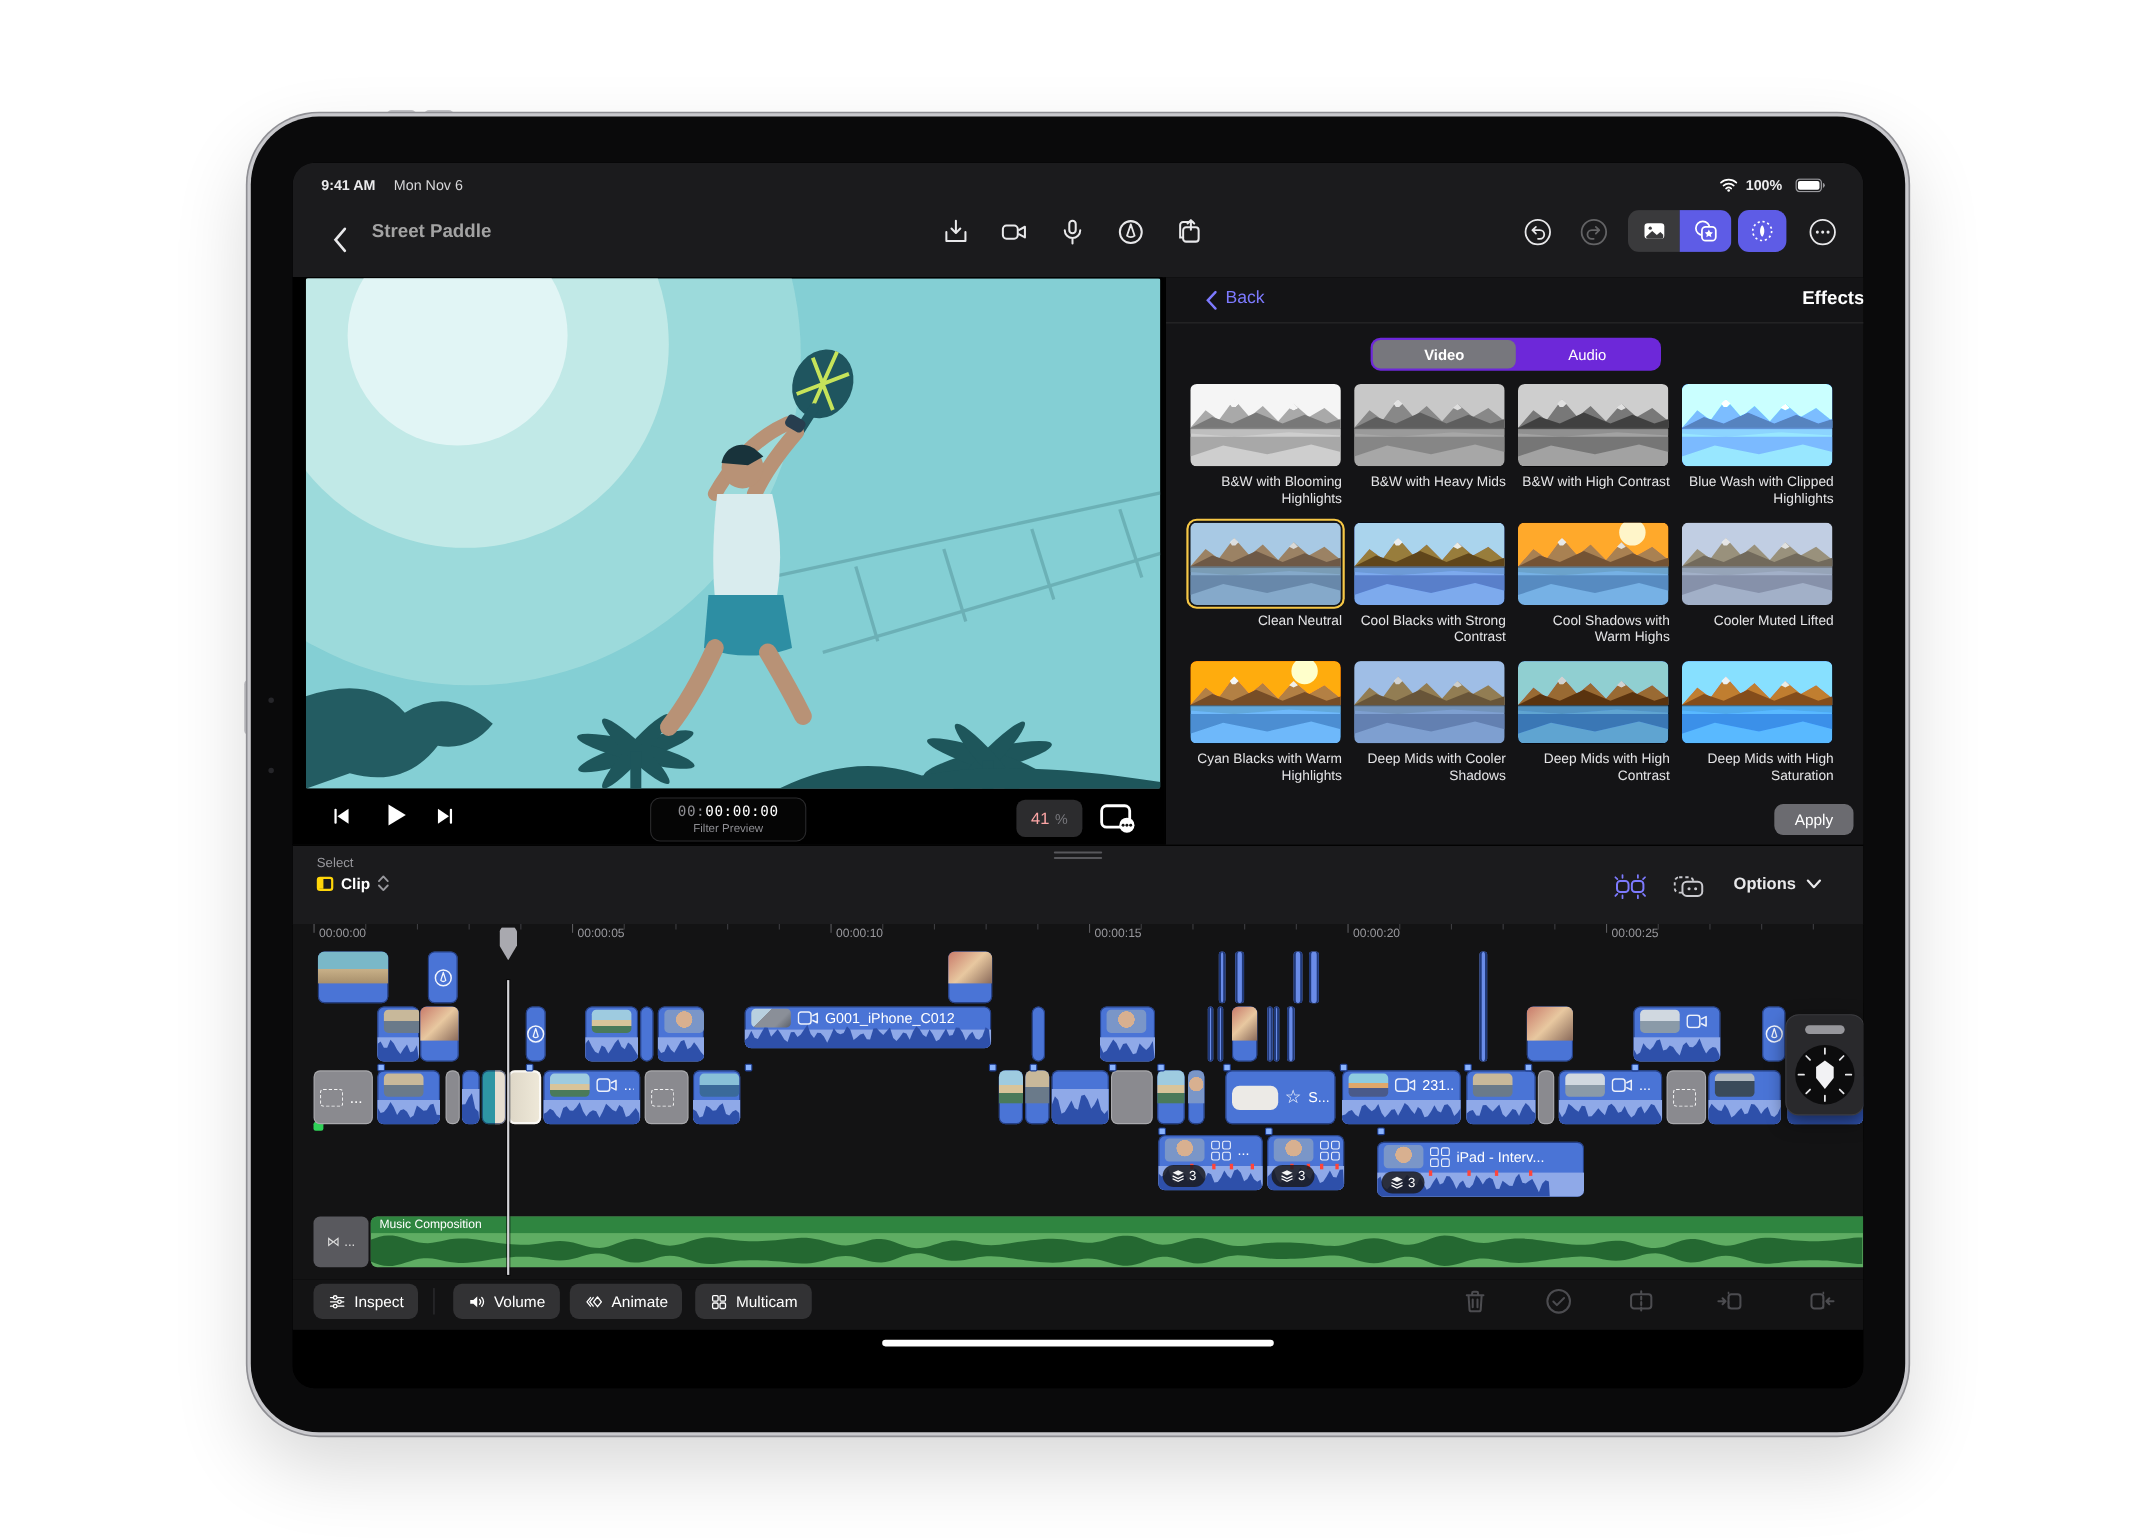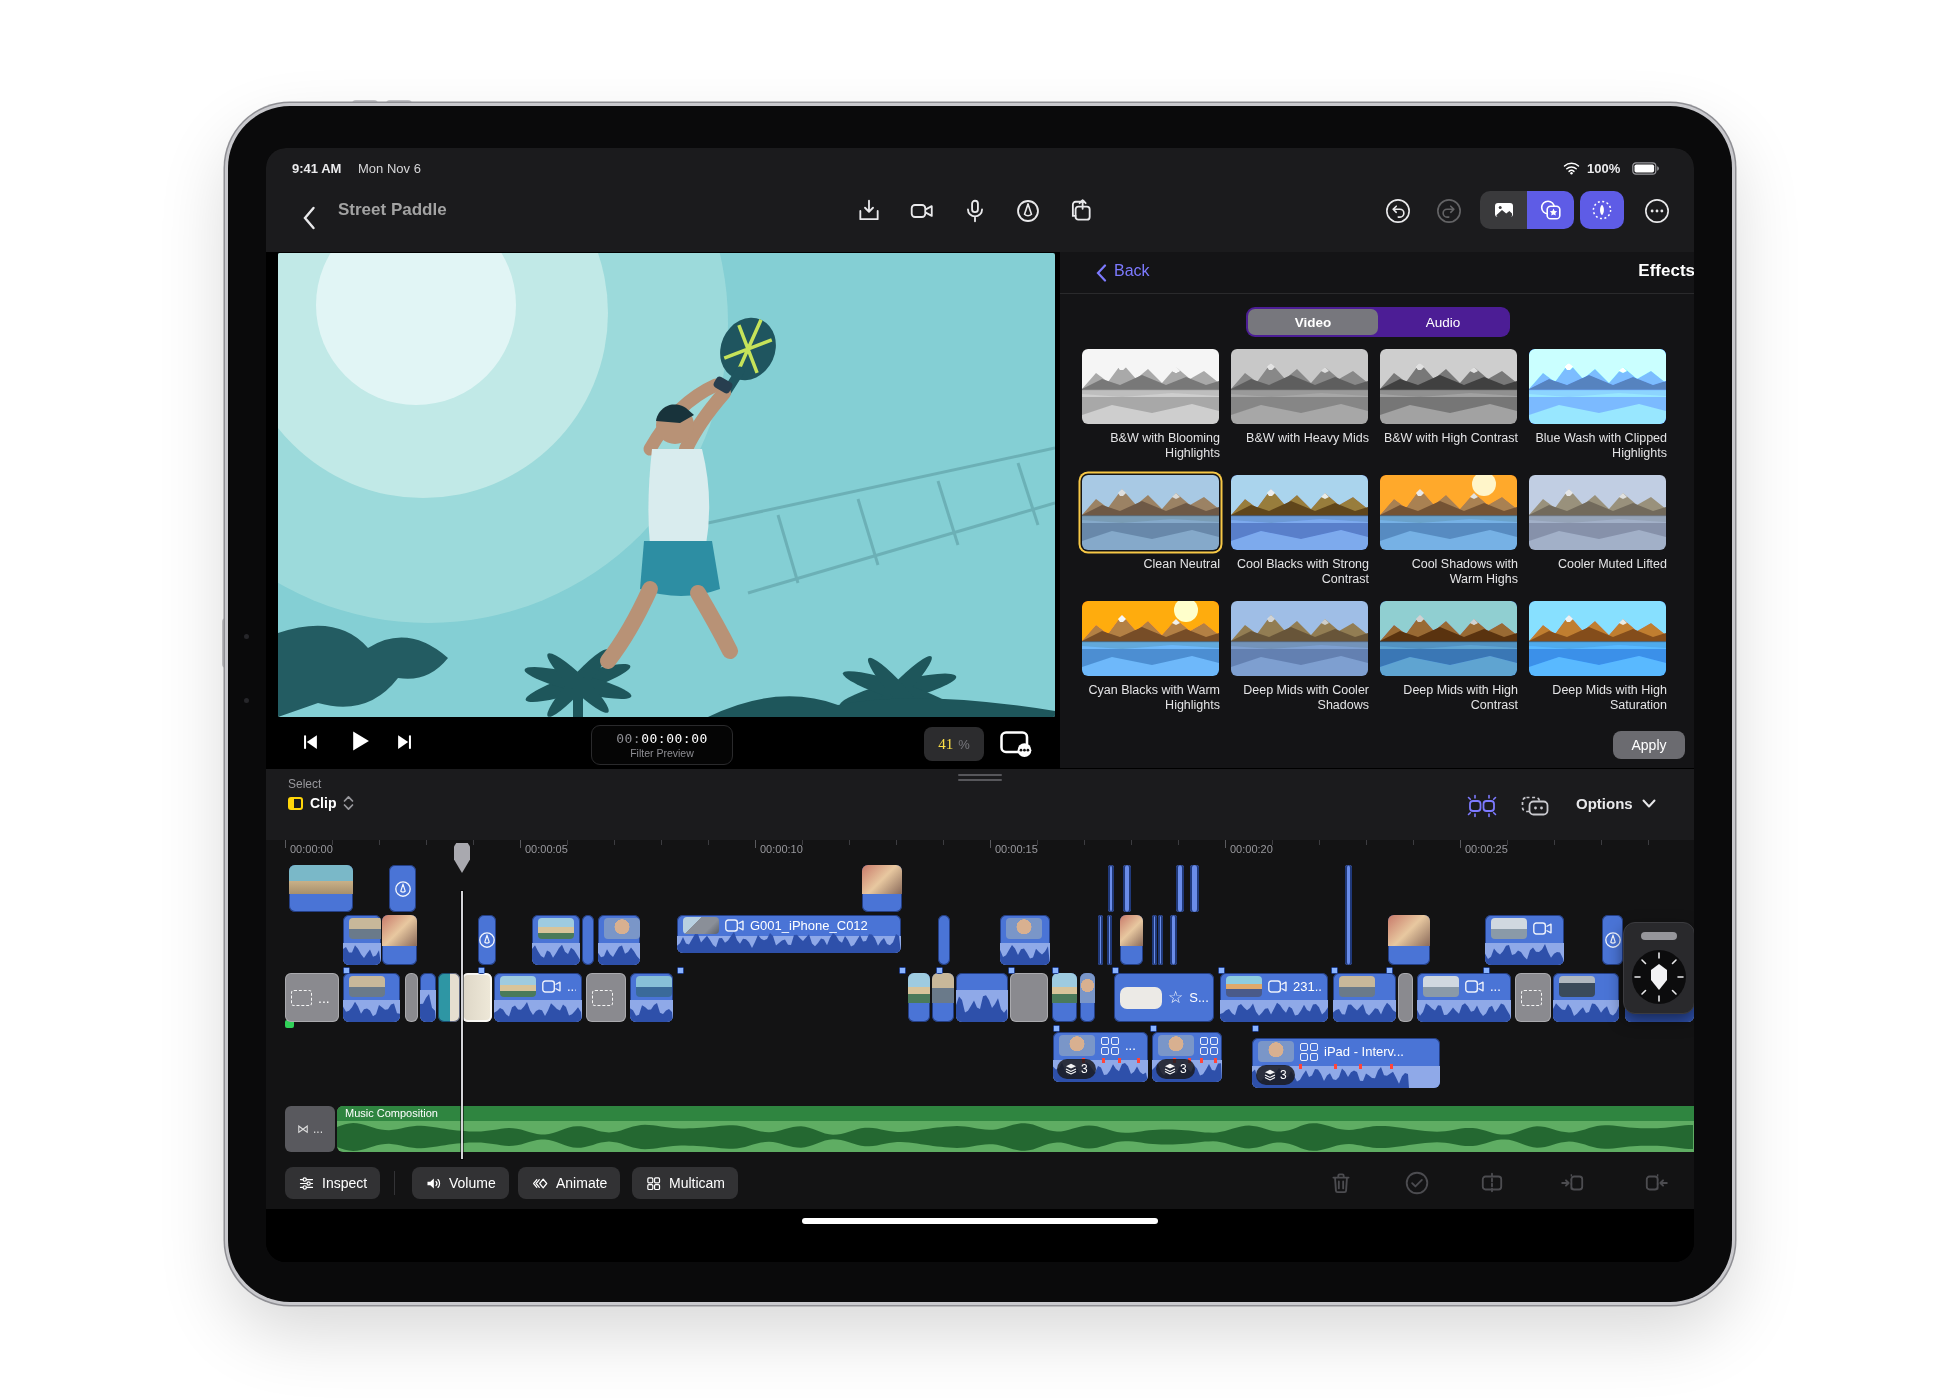--- a/index.html
+++ b/index.html
@@ -30,29 +30,29 @@
   #preview{position:absolute;left:0;top:104px;width:791px;height:516px;background:#000;}
   #video{position:absolute;left:12px;top:1px;width:777px;height:464px;border-radius:2px;overflow:hidden;}
   #playbar{position:absolute;left:0;top:465px;width:791px;height:51px;}
   .tc-box{position:absolute;left:325px;top:8px;width:140px;height:38px;background:#050505;border:1px solid #2a2a2c;border-radius:9px;
           display:flex;flex-direction:column;align-items:center;justify-content:center;}
   .tc-main{font-family:"DejaVu Sans Mono",monospace;font-size:13px;color:#fff;letter-spacing:.5px;}
   .tc-main .dim{color:#8e8e93;}
   .tc-sub{font-size:10.5px;color:#8e8e93;margin-top:1px;}
   .zoom-box{position:absolute;left:658px;top:10px;width:60px;height:34px;background:#2c2c2e;border-radius:8px;
             display:flex;align-items:center;justify-content:center;gap:5px;}
-  .zoom-box .v{color:#fde047;font-size:15px;font-family:Liberation Serif, serif;}
+  .zoom-box .v{color:#fca5a5;font-size:15px;}
   .zoom-box .u{color:#77777c;font-size:13px;}
 
   
   #panel{position:absolute;left:793px;top:104px;width:635px;height:516px;background:#141416;border-left:1px solid #000;}
   #panel-header{position:absolute;left:0;top:0;width:635px;height:41px;border-bottom:1px solid #2a2a2c;}
   .back-lbl{color:#7d7aff;font-size:16px;}
   .panel-title{color:#fff;font-size:17px;font-weight:bold;}
-  #tabs{position:absolute;left:186px;top:55px;width:264px;height:30px;background:#4c1d95;border-radius:9px;display:flex;padding:2px;box-sizing:border-box;}
+  #tabs{position:absolute;left:186px;top:55px;width:264px;height:30px;background:#6d28d9;border-radius:9px;display:flex;padding:2px;box-sizing:border-box;}
   .tab{flex:1;border-radius:7px;display:flex;align-items:center;justify-content:center;color:#fff;font-size:13.5px;}
   .tab.on{background:#77777d;font-weight:bold;}
   .fx-cell{position:absolute;width:137px;text-align:right;}
   .fx-thumb{position:relative;width:137px;height:75px;border-radius:6px;overflow:hidden;background:#000;}
   .fx-thumb.sel{box-shadow:0 0 0 1.5px #141416,0 0 0 3.5px #f5c84c;}
   .fx-thumb svg{display:block;width:137px;height:75px;}
   .fx-label{position:absolute;top:82px;left:1px;width:137px;color:#e4e4e6;font-size:12.5px;line-height:1.2;}
   .fx-bw-bloom{filter:grayscale(1) brightness(1.3) contrast(.92);}
   .fx-bw-mids{filter:grayscale(1) brightness(1.02);}
   .fx-bw-contrast{filter:grayscale(1) contrast(1.55) brightness(.88);}

